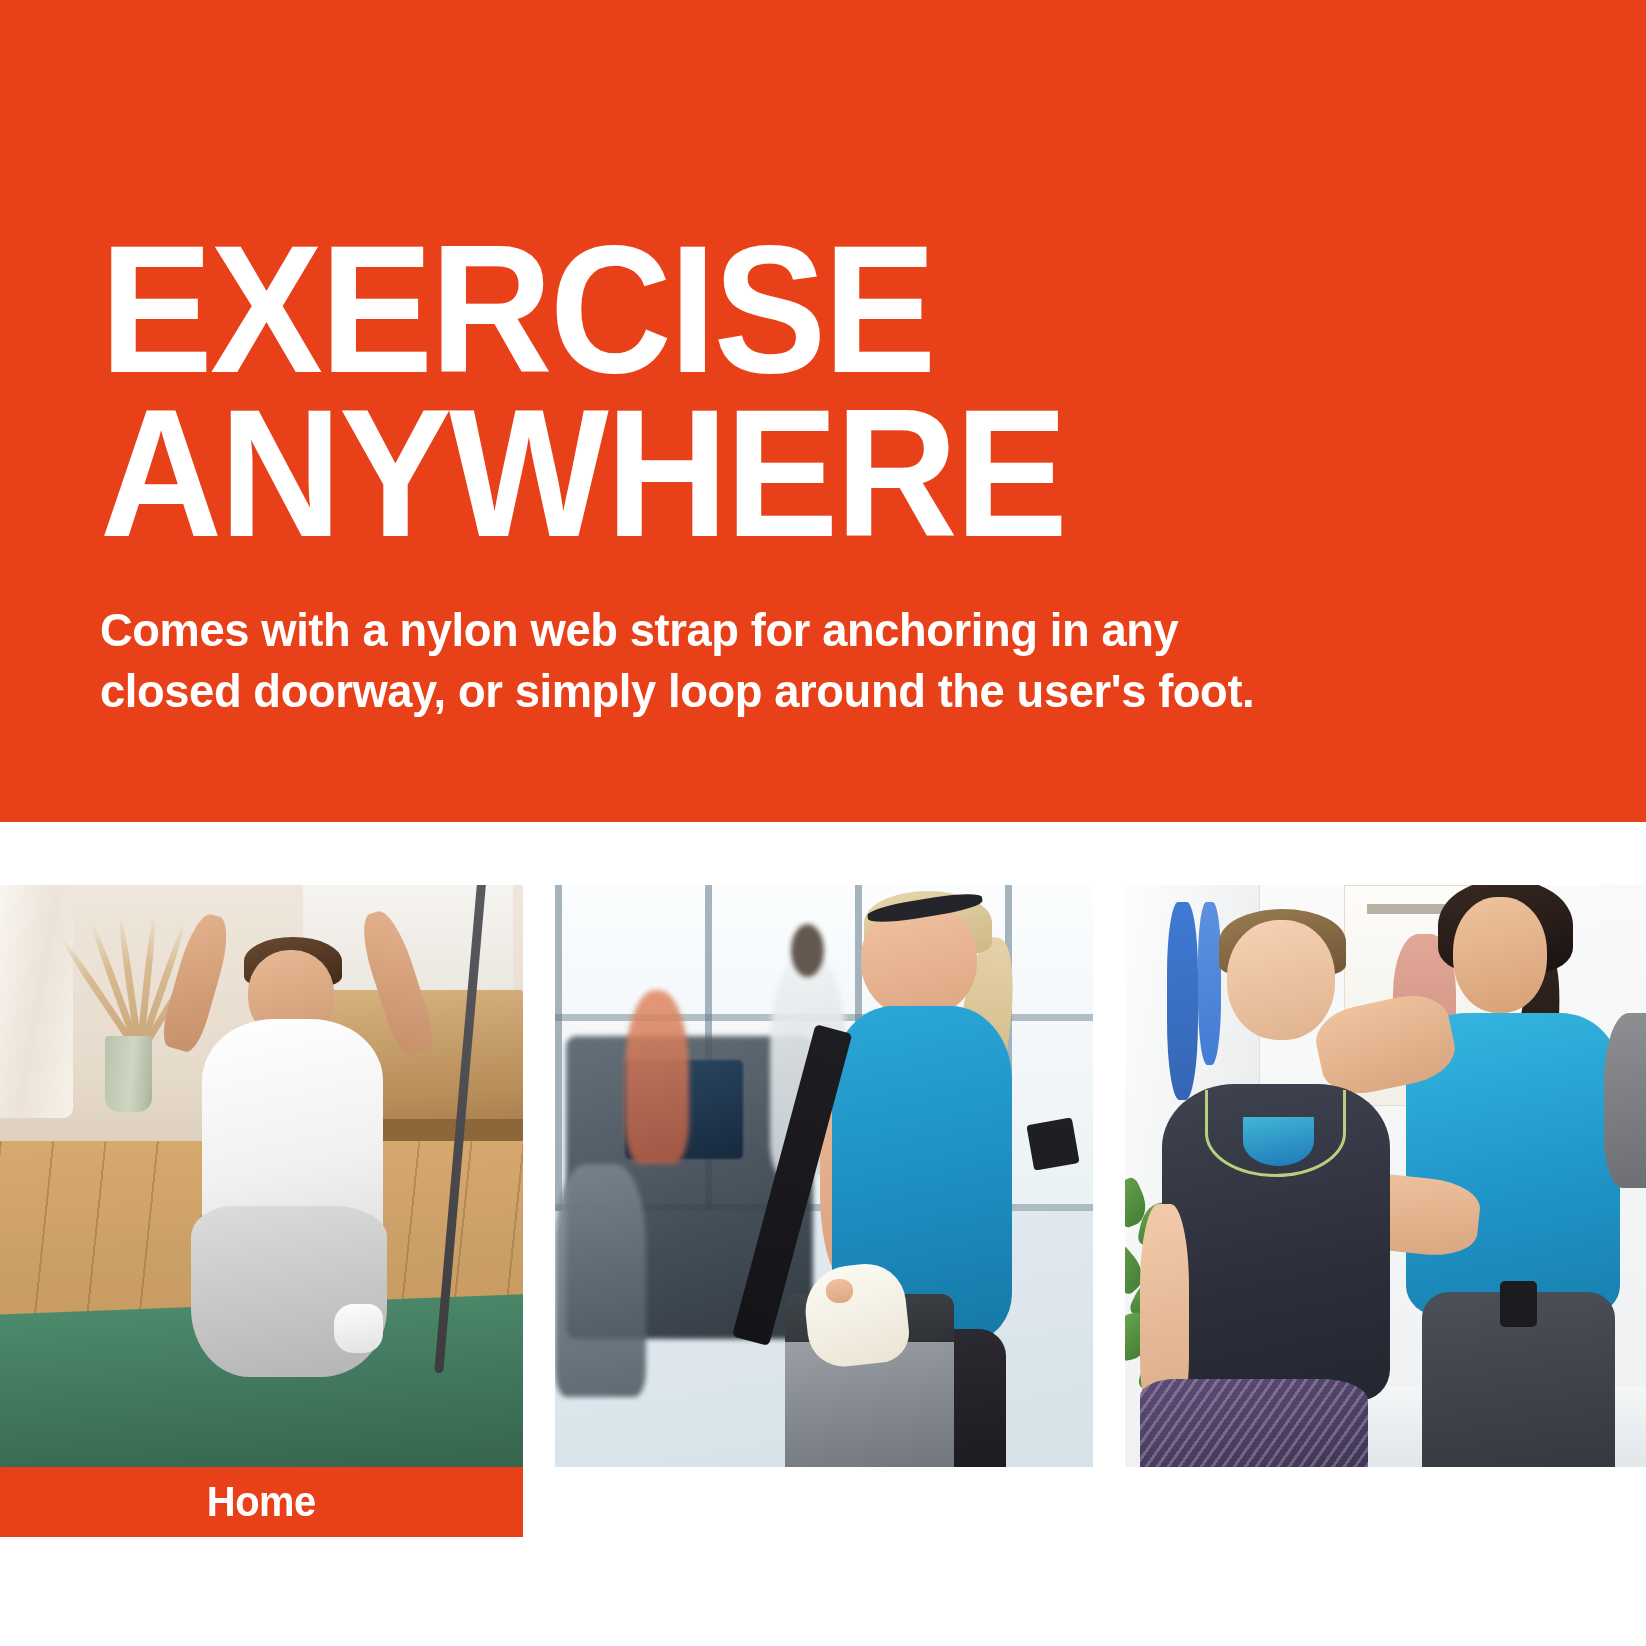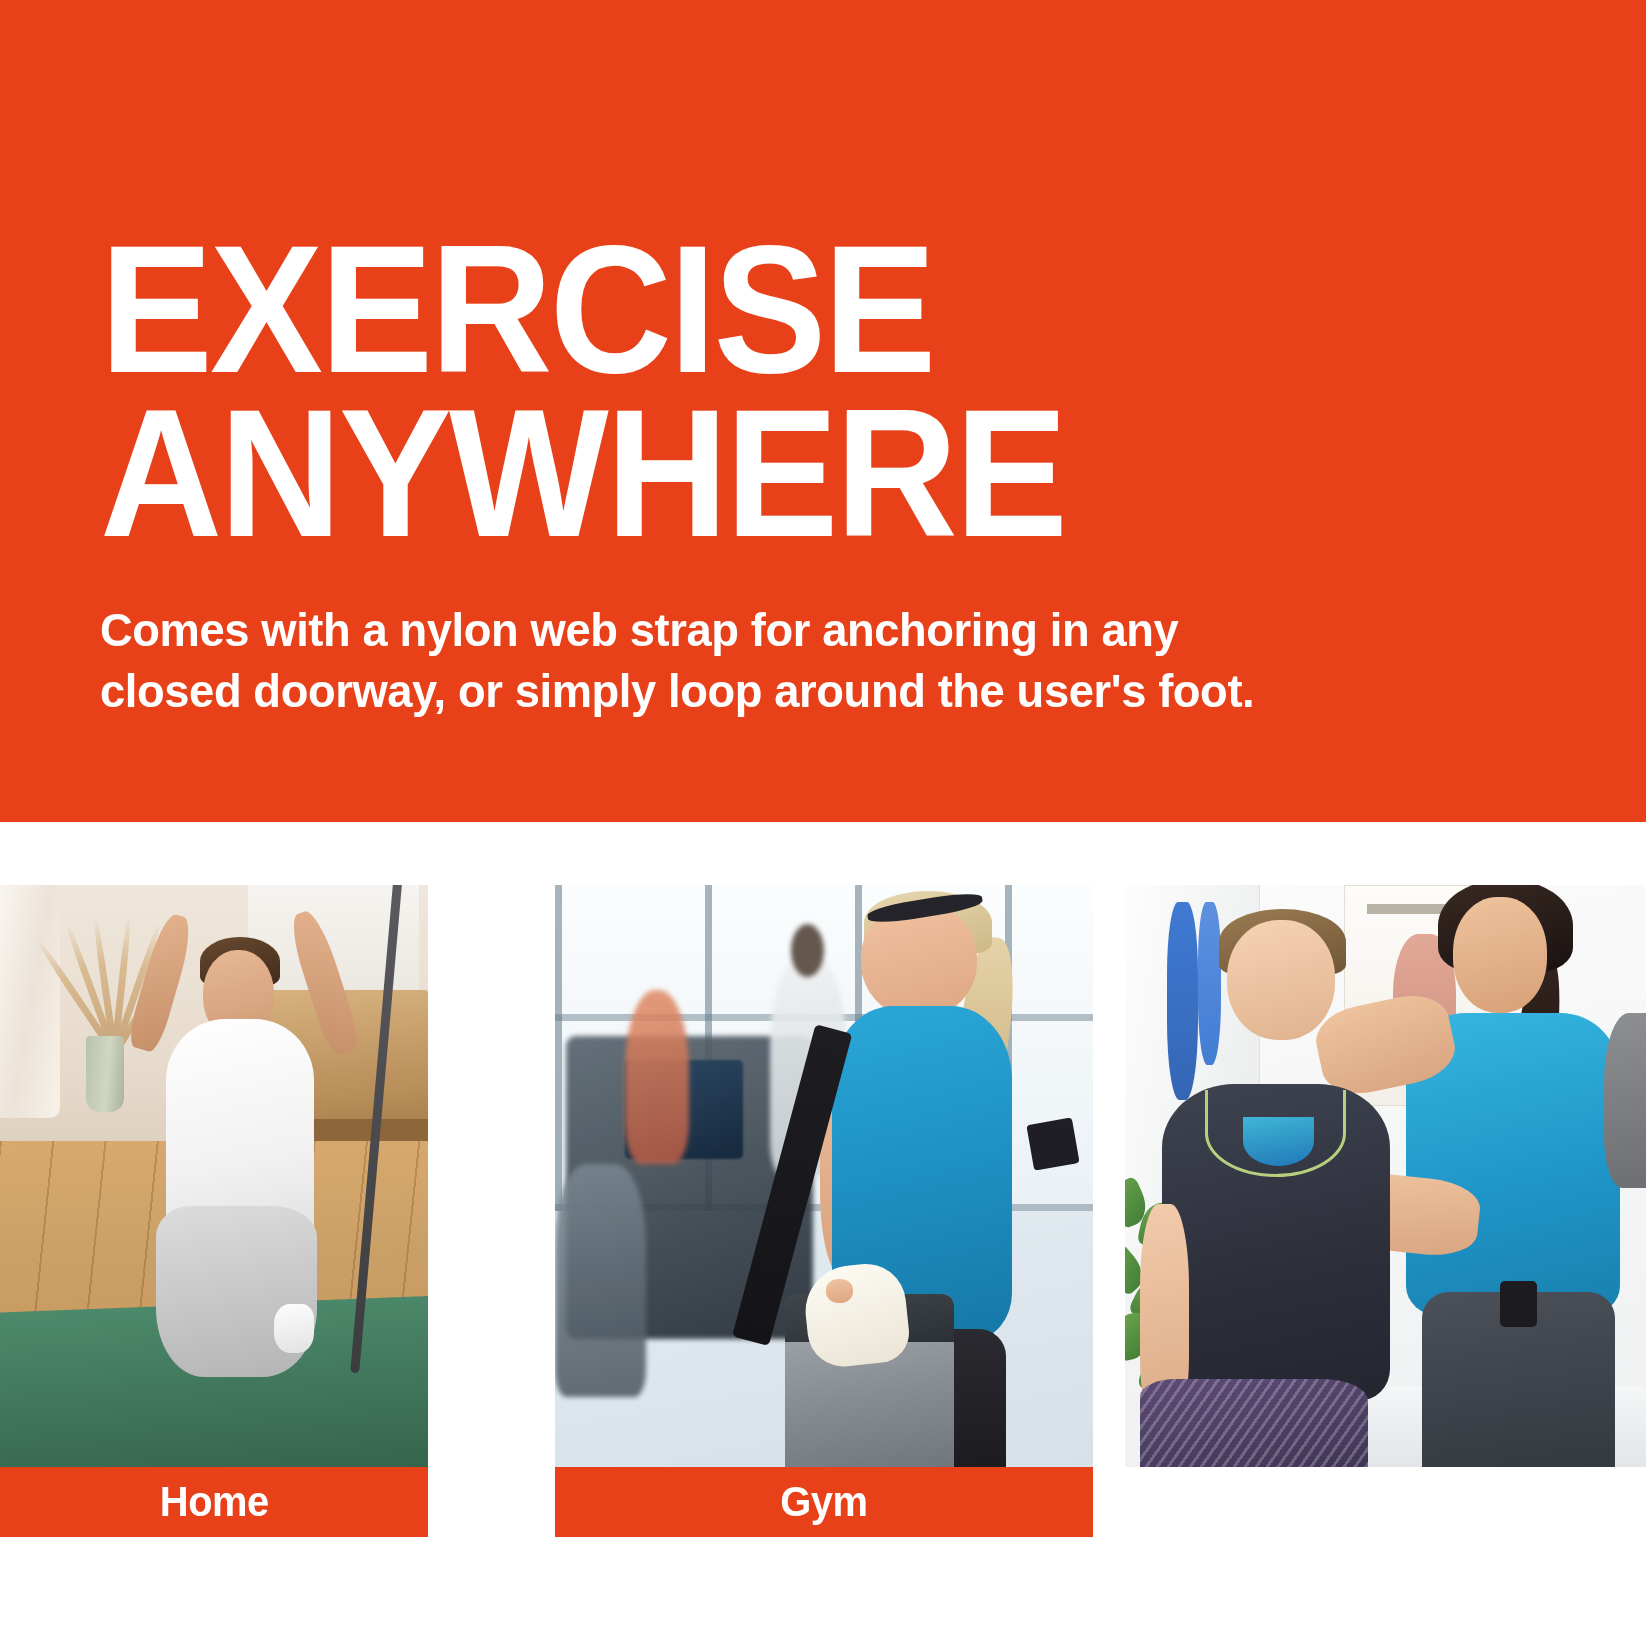--- a/index.html
+++ b/index.html
@@ -45,21 +45,21 @@
     line-height:1.33;
     letter-spacing:-0.4px;
     transform:scaleX(0.985);
     transform-origin:left top;
     white-space:pre-line;
   }
 
   
   .panels { position:absolute; left:0; top:885px; width:1646px; height:652px; }
   .panel { position:absolute; top:0; height:652px; overflow:hidden; }
-  .panel.p1 { left:0px;    width:428px; }
+  .panel.p1 { left:0px;    width:523px; }
   .panel.p2 { left:555px;  width:538px; }
   .panel.p3 { left:1125px; width:521px; }
 
   .photo {
     position:absolute; left:0; top:0;
     width:100%; height:582px;
     overflow:hidden;
     background:#e9eef1;
   }
   .caption-bar {
@@ -322,23 +322,20 @@
           <div class="s2-armband"></div>
           <div class="s2-legs"></div>
           <div class="s2-strap"></div>
           <div class="s2-bag">
             <div class="s2-bagtop"></div>
             <div class="s2-towel"></div>
             <div class="s2-hand"></div>
           </div>
         </div>
       </div>
-      <div class="caption-bar">
-        <span class="caption-label">Gym</span>
-      </div>
     </div>
 
     <div class="panel p3">
       <div class="photo">
         <div class="s3-bg"></div>
         <div class="s3-cab"></div>
         <div class="s3-hook"></div>
         <div class="s3-hook2"></div>
         <div class="s3-chart">
           <b></b>

